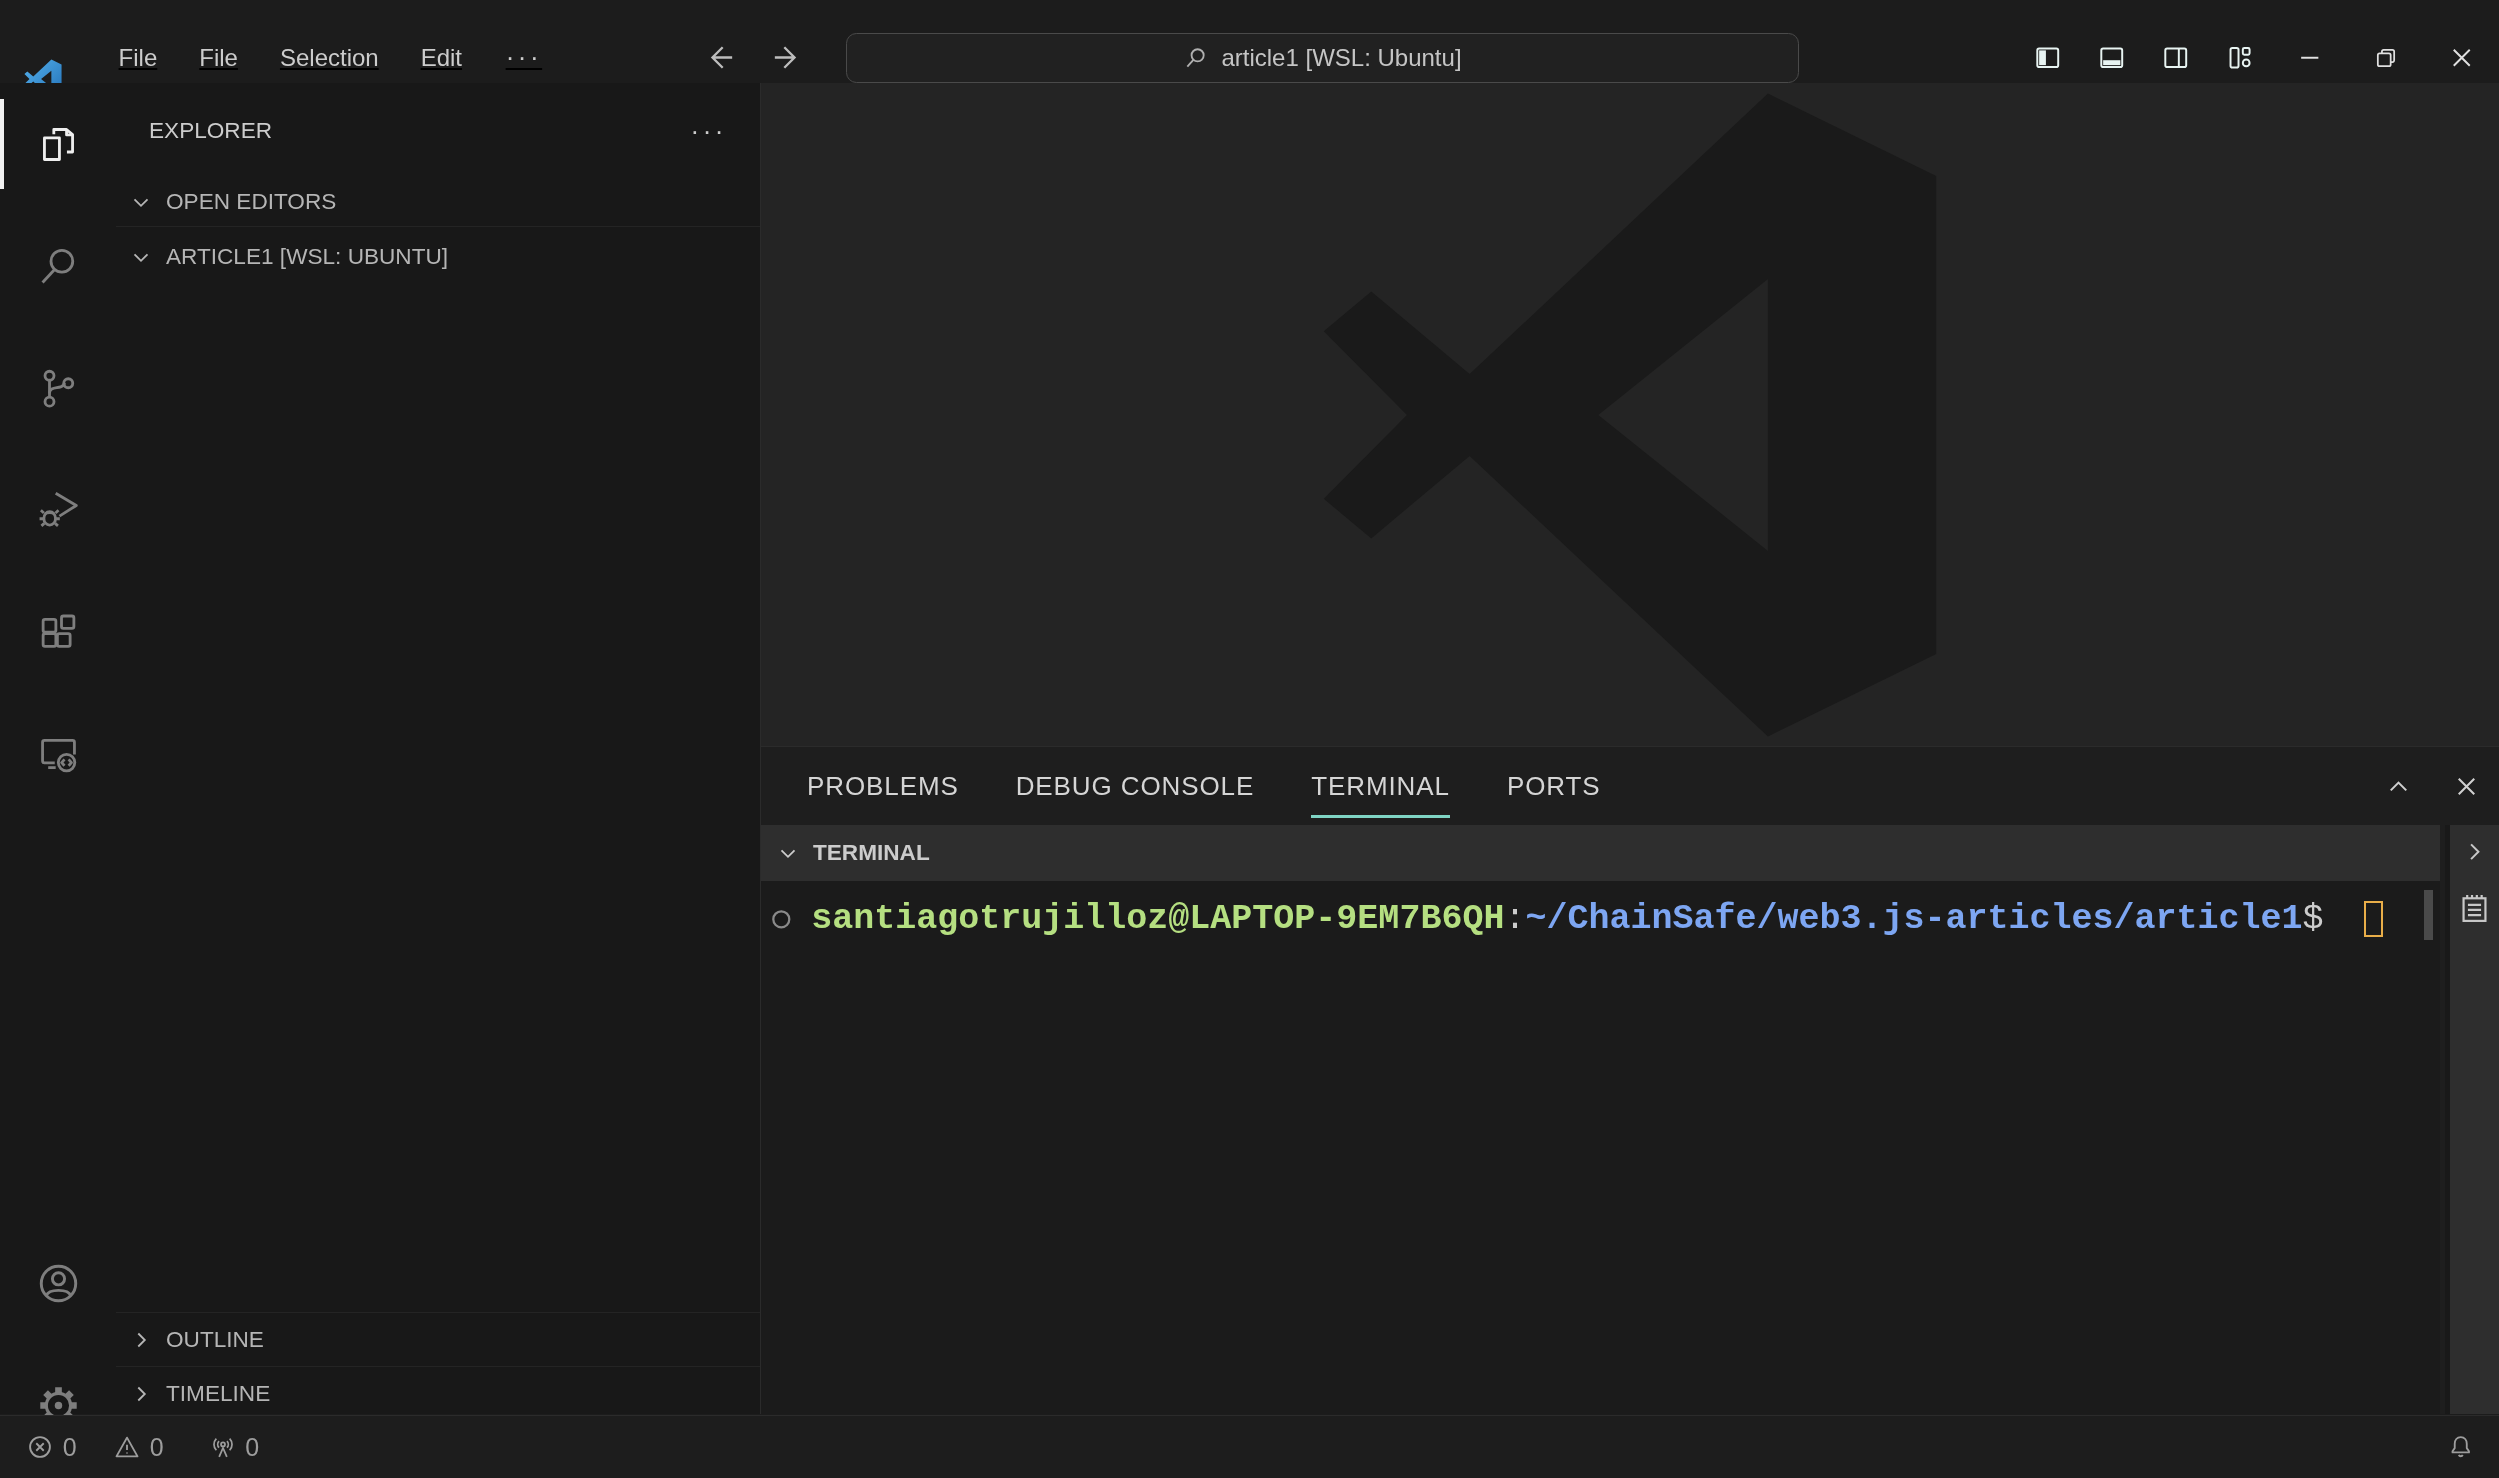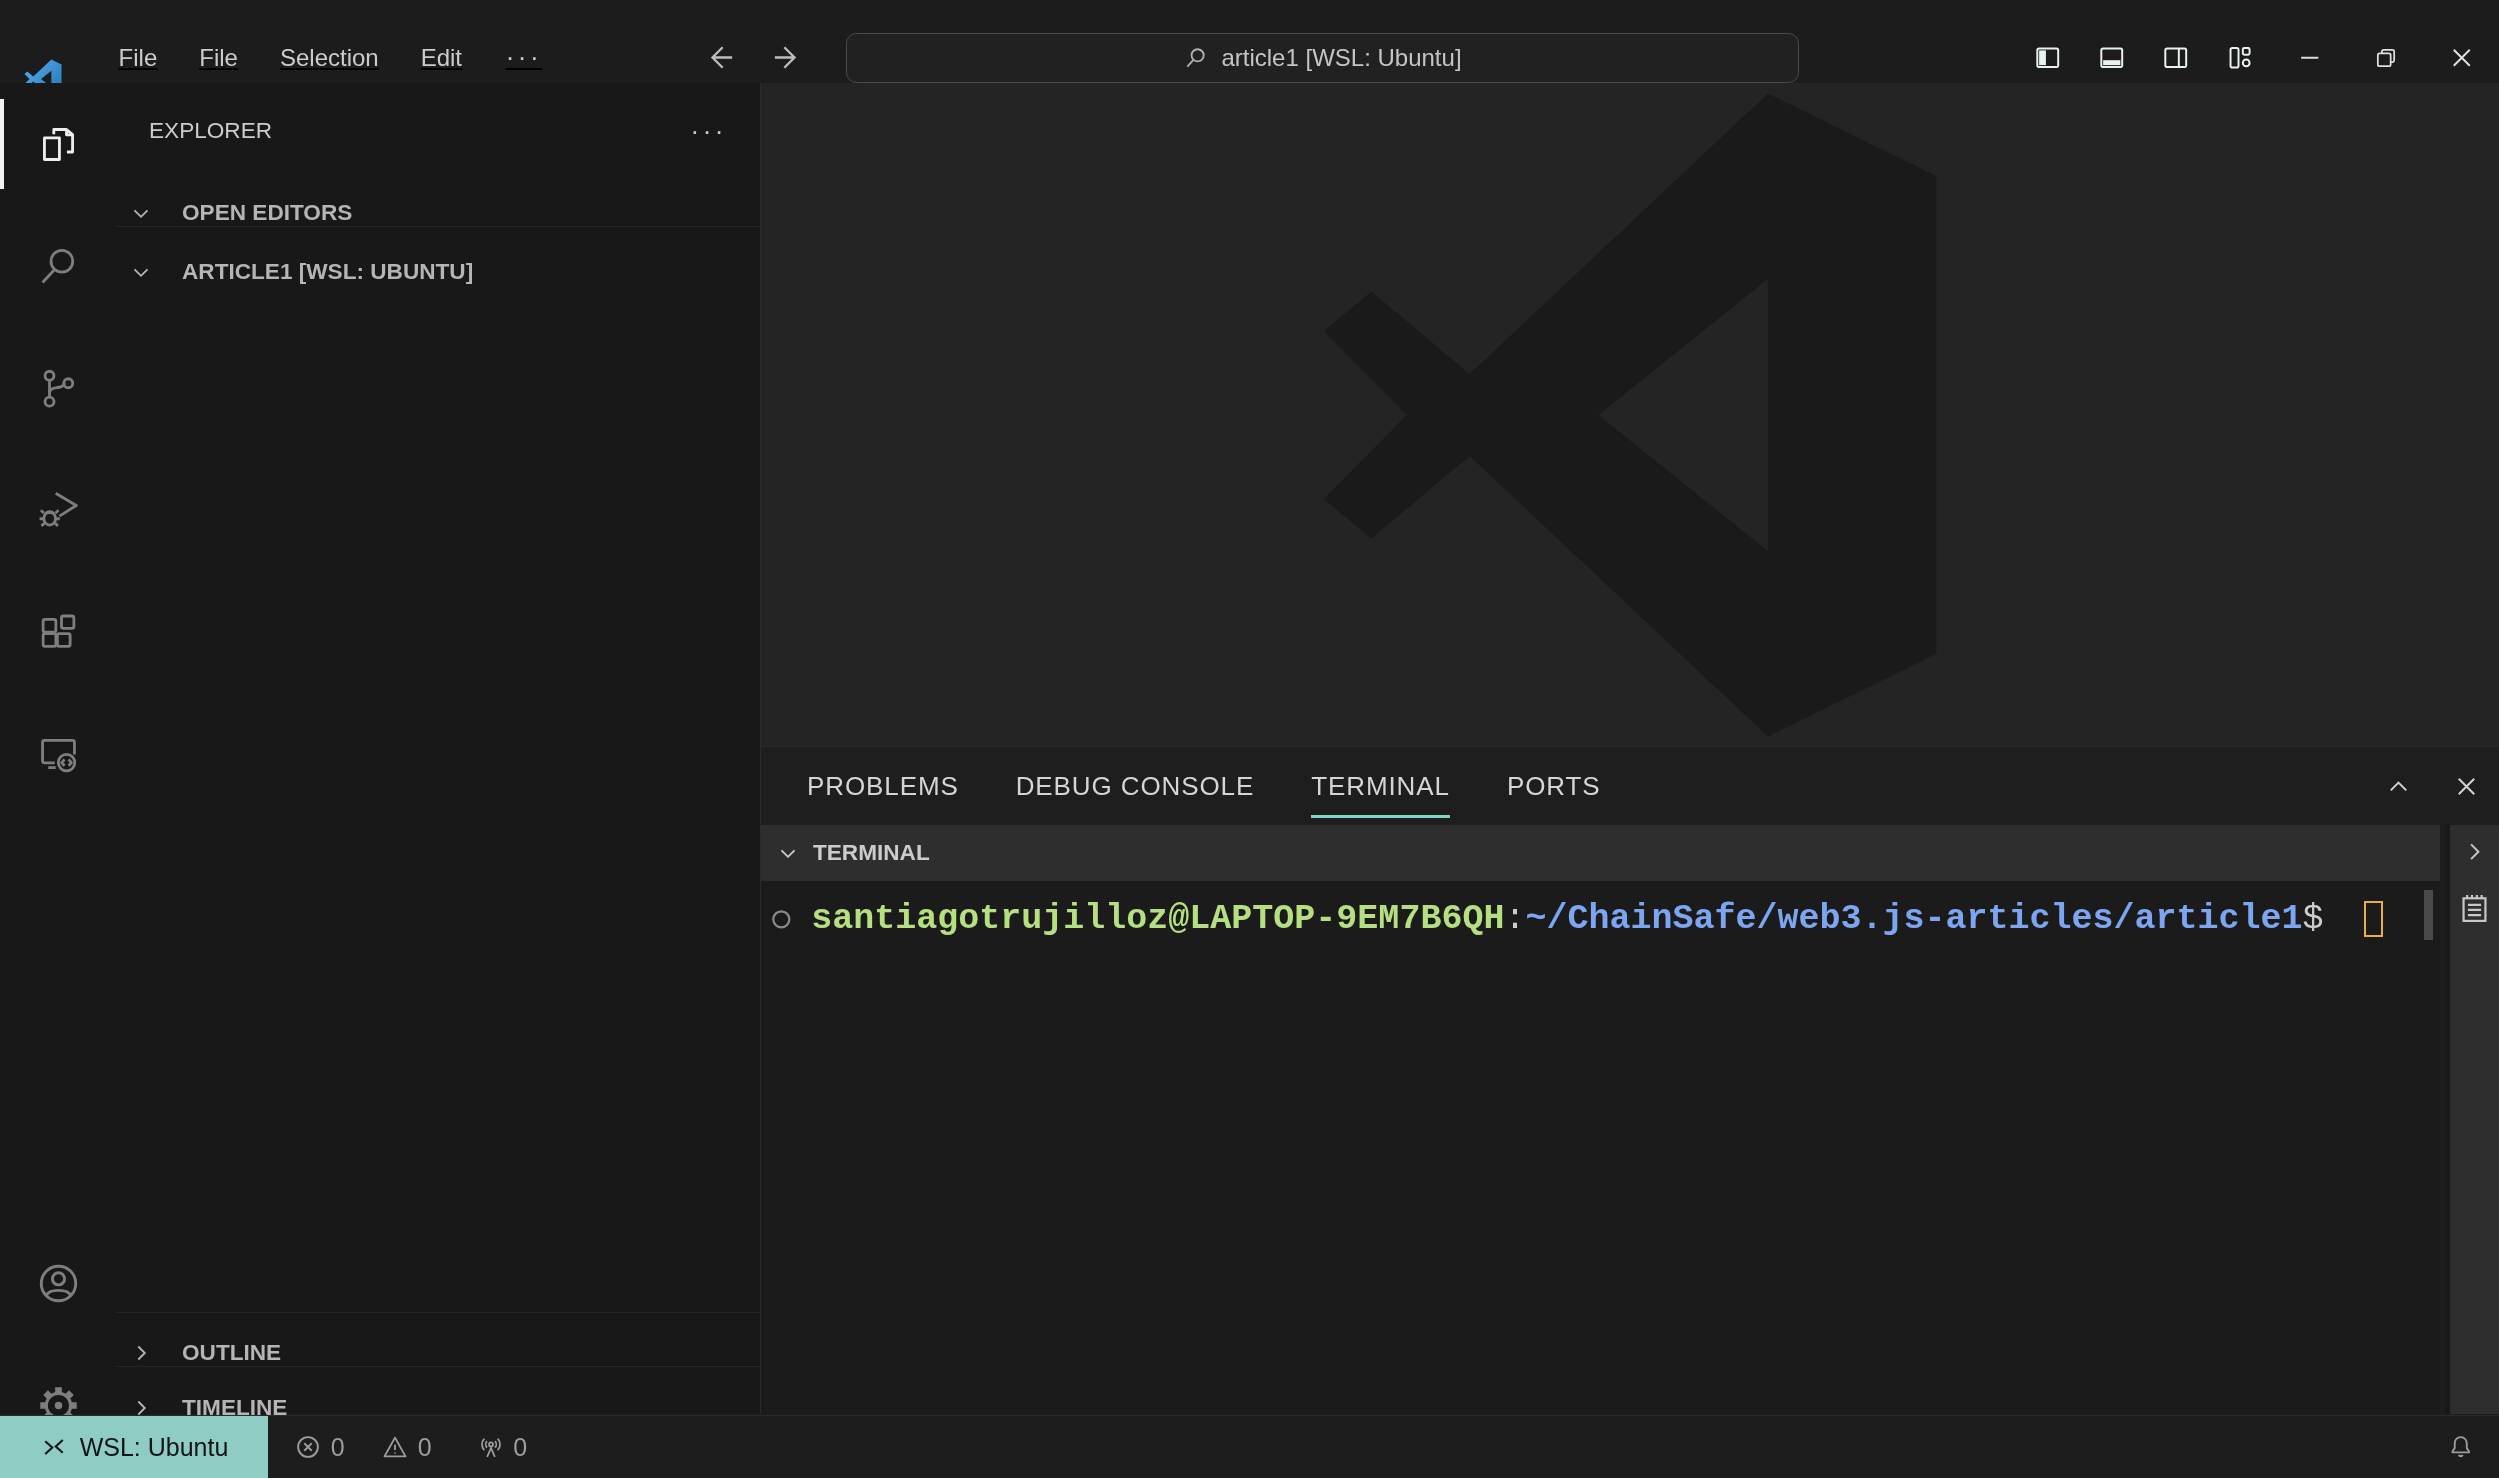--- a/index.html
+++ b/index.html
@@ -34,22 +34,22 @@
                             width:3.5px; background:#f2f2f2; }
   .ab-bottom { position:absolute; left:0; width:116px; }
 
   
   .sidebar { position:absolute; left:116px; top:83px; width:645px; height:1331px;
              background:#181818; border-right:1.7px solid #2b2b2b; }
   .sb-title { position:absolute; left:0; right:0; top:17.4px; height:62px; display:flex;
               align-items:center; padding:0 33px; color:#cccccc; font-size:22.6px; }
   .sb-title .spacer { flex:1; }
   .sb-more { color:#cccccc; font-size:26px; letter-spacing:3.5px; }
-  .sb-row { position:absolute; left:0; right:0; display:flex; align-items:flex-end;
-            gap:28px; padding-left:12px; color:#b5b5b5; font-size:22.6px; font-weight:700; }
+  .sb-row { position:absolute; left:0; right:0; display:flex; align-items:center;
+            gap:12px; padding-left:12px; color:#b5b5b5; font-size:22.6px; font-weight:400; }
   .row-open-editors { top:94px; height:50px; border-bottom:1.7px solid #242424; }
   .row-folder { top:146px; height:56px; }
   .row-outline { top:1229px; height:54px; border-top:1.7px solid #242424; }
   .row-timeline { top:1283px; height:56px; border-top:1.7px solid #242424; border-bottom:1.7px solid #242424; }
 
   
   .editor { position:absolute; left:761px; top:83px; width:1738px; height:663px;
             background:#242424; display:flex; align-items:center; justify-content:center; }
 
   
@@ -340,27 +340,20 @@
         <svg width="22.6" height="22.6" viewBox="0 0 24 24" fill="none" stroke="#8a8a8a" stroke-width="2.4" style="margin-right:19px;">
             <circle cx="12" cy="12" r="8.5"></circle>
           </svg>
         <span class="t-user">santiagotrujilloz@LAPTOP-9EM7B6QH</span><span class="t-sep">:</span><span class="t-path">~/ChainSafe/web3.js-articles/article1</span><span class="t-dollar">$ </span><span class="t-cursor"></span>
       </div>
       <div class="term-scroll-thumb"></div>
     </div>
   </div>
 
   <div class="statusbar">
-    <div class="remote-chip">
-      <svg width="28" height="28" viewBox="0 0 24 24" fill="none" stroke="#141414" stroke-width="1.8">
-        <path d="M4.5 7 L10.5 12.5 L4.5 18"></path>
-          <path d="M19.5 6 L13.5 11.5 L19.5 17"></path>
-      </svg>
-      <span>WSL: Ubuntu</span>
-    </div>
 
     <div class="sb-group">
       <svg width="28" height="28" viewBox="0 0 24 24" fill="none" stroke="#9d9d9d" stroke-width="1.6">
         <circle cx="12" cy="12" r="8.5"></circle>
           <path d="M8.8 8.8 L15.2 15.2 M15.2 8.8 L8.8 15.2"></path>
       </svg>
       <span>0</span>
       <span class="pad"></span>
       <svg width="28" height="28" viewBox="0 0 24 24" fill="none" stroke="#9d9d9d" stroke-width="1.6" stroke-linejoin="round">
         <path d="M12 4 L21 20 H3 Z"></path>

